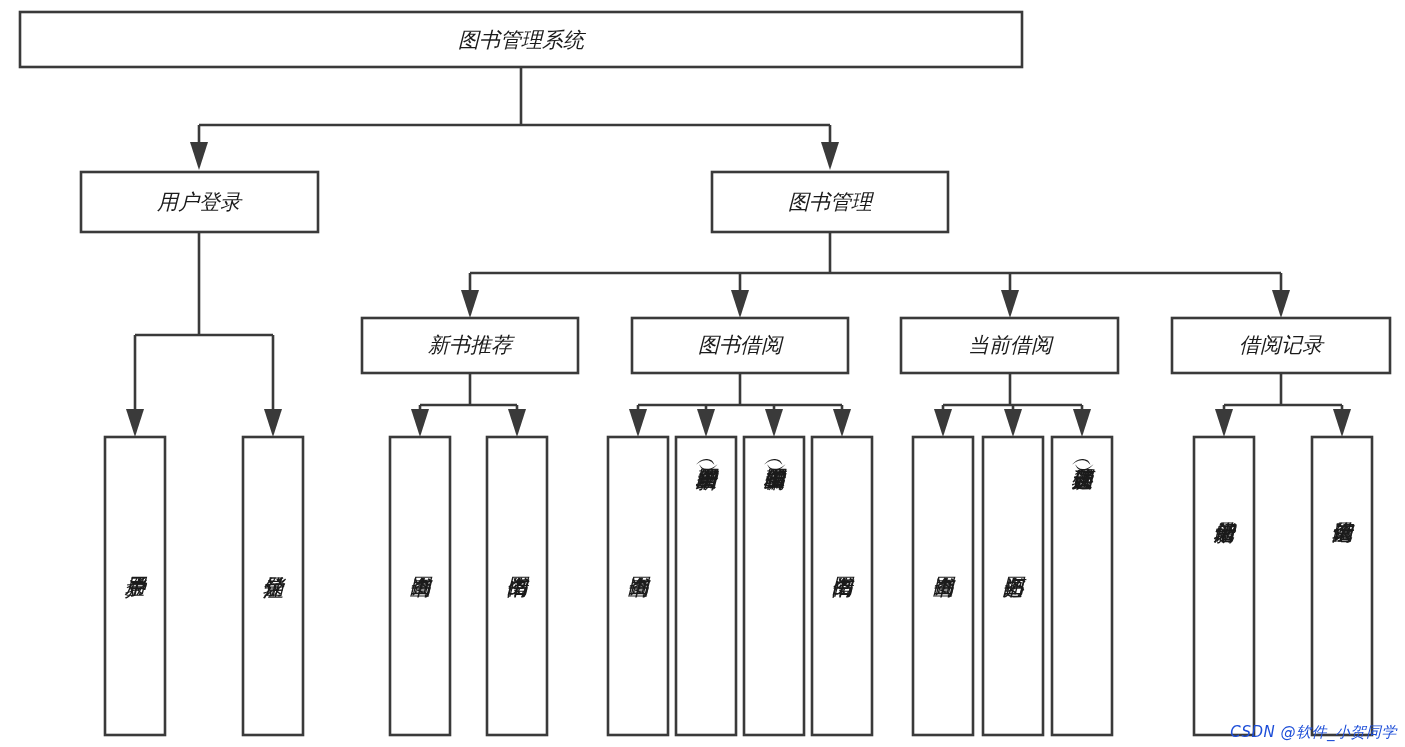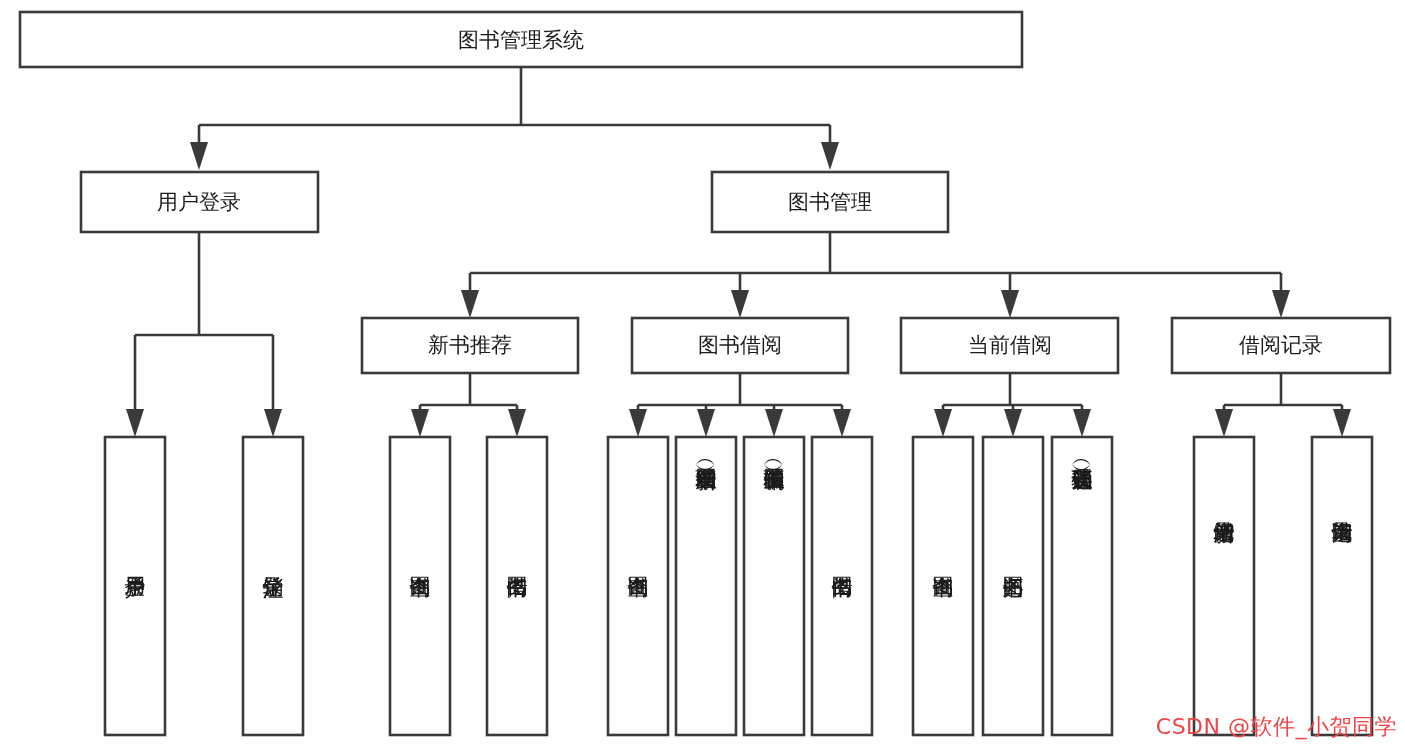--- a/index.html
+++ b/index.html
@@ -10,20 +10,21 @@
   }
   body {
     font-family: "DejaVu Sans", "Liberation Sans", sans-serif;
   }
   #diagram-root {
     position: relative;
     width: 1405px;
     height: 747px;
     background: #ffffff;
     overflow: hidden;
+    font-style: italic;
   }
   svg#tree-svg {
     position: absolute;
     left: 0;
     top: 0;
     width: 1405px;
     height: 747px;
     display: block;
   }
   .node-box {
@@ -53,22 +54,22 @@
     font-family: "DejaVu Sans", "Liberation Sans", sans-serif;
     font-size: 21px;
     writing-mode: vertical-rl;
     text-orientation: upright;
     text-anchor: middle;
   }
   .watermark {
     position: absolute;
     right: 8px;
     bottom: 5px;
-    color: #ef4444;
-    font-size: 22px;
+    color: #1d4ed8;
+    font-size: 15px;
     font-family: "DejaVu Sans", "Liberation Sans", sans-serif;
     letter-spacing: 0.5px;
     white-space: nowrap;
     user-select: none;
   }
 </style>
 </head>
 <body>
 
 <div id="diagram-root">

